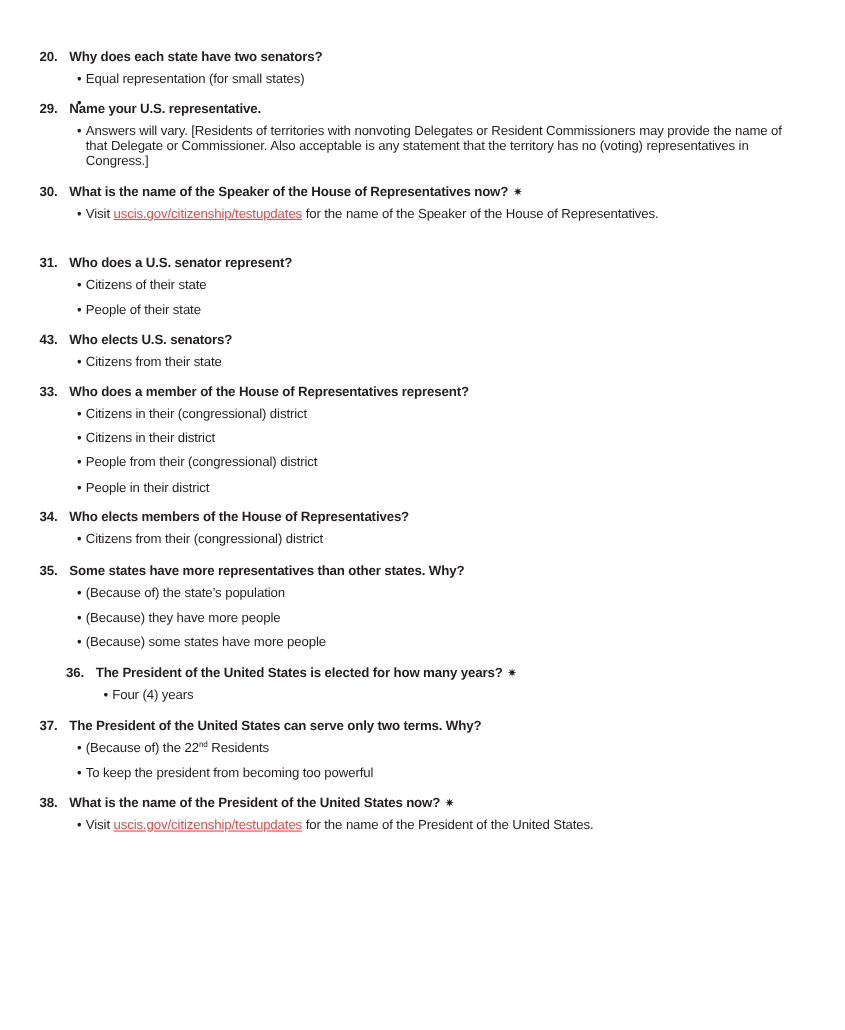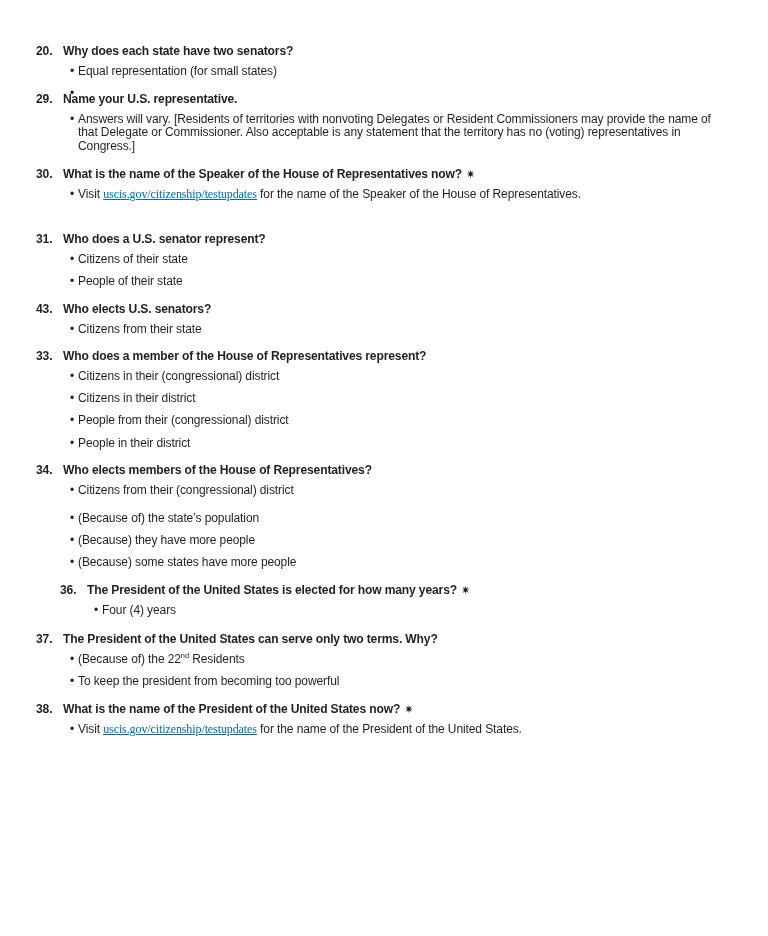--- a/index.html
+++ b/index.html
@@ -98,24 +98,23 @@
     font-size: 12px;
     line-height: 13.6px;
   }
 
   .answer.wide {
     padding-right: 8px;
   }
 
   a.ext-link,
   .ext-link {
-    color: #0369a1;
+    color: #ef4444;
     text-decoration: underline;
     text-underline-offset: 1px;
-    font-family: Liberation Serif, serif;
   }
 
   sup {
     font-size: 0.62em;
     vertical-align: super;
     line-height: 0;
   }
 
   
   .qa-item[data-index="1"] { margin-bottom: 14px; }
@@ -190,20 +189,24 @@
       <li class="qa-item" data-index="6">
         <div class="q-line">
           <span class="q-num">34.</span>
           <span class="q-text"><span>Who elects members of the House of Representatives?</span></span>
         </div>
         <ul class="answers">
           <li class="answer"><span class="bullet">•</span><span>Citizens from their (congressional) district</span></li>
         </ul>
       </li>
       <li class="qa-item" data-index="7">
+        <div class="q-line">
+          <span class="q-num">35.</span>
+          <span class="q-text"><span>Some states have more representatives than other states. Why?</span></span>
+        </div>
         <ul class="answers">
           <li class="answer"><span class="bullet">•</span><span>(Because of) the state’s population</span></li>
           <li class="answer"><span class="bullet">•</span><span>(Because) they have more people</span></li>
           <li class="answer"><span class="bullet">•</span><span>(Because) some states have more people</span></li>
         </ul>
       </li>
       <li class="qa-item" data-index="8">
         <div class="q-line">
           <span class="q-num">36.</span>
           <span class="q-text"><span>The President of the United States is elected for how many years?</span><span class="star-icon">✷</span></span>

